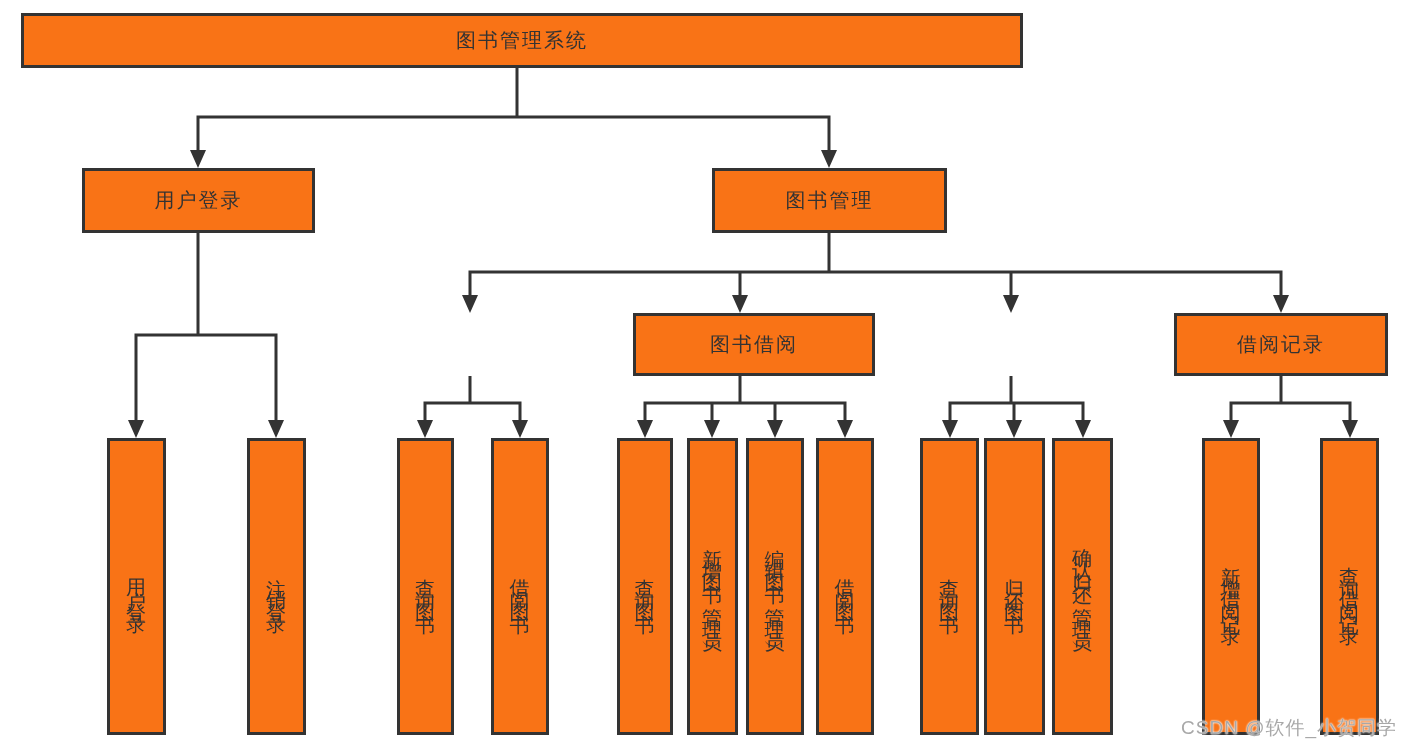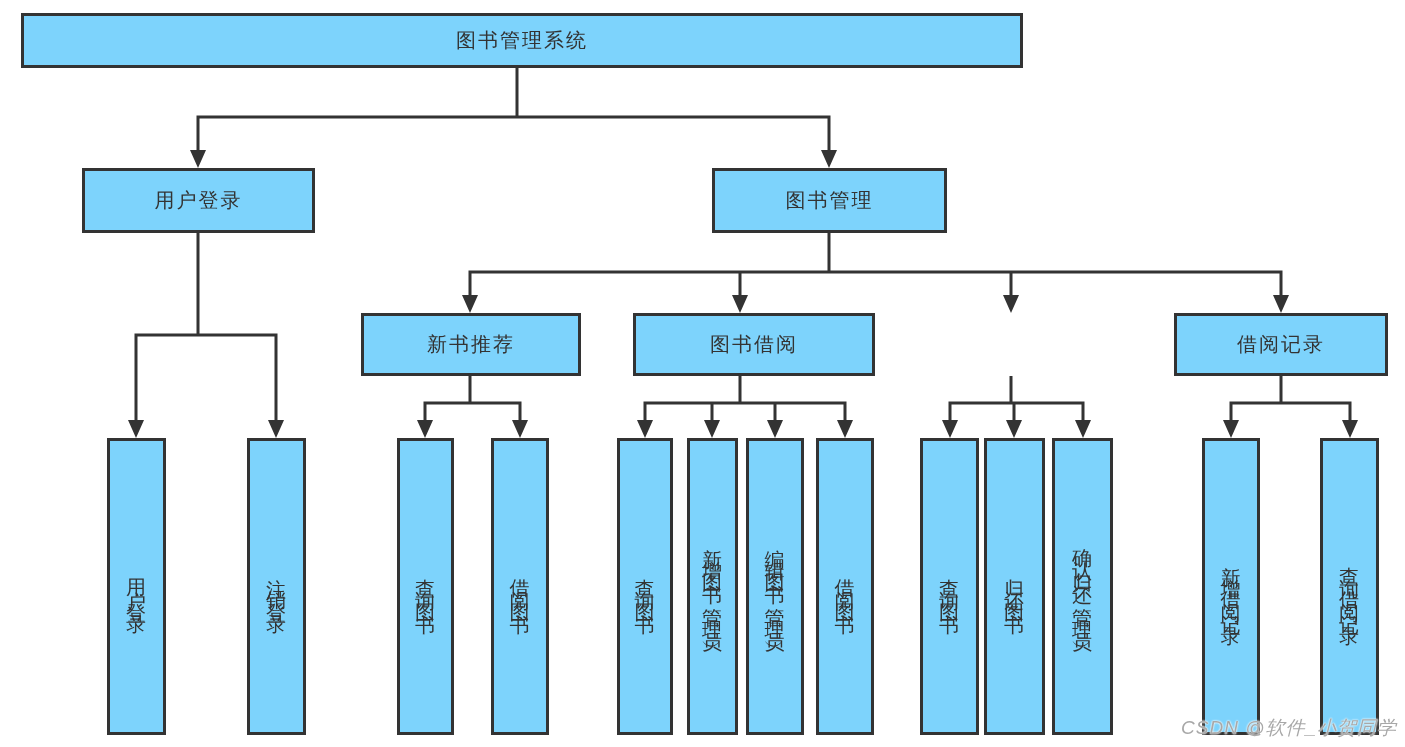--- a/index.html
+++ b/index.html
@@ -20,21 +20,21 @@
     position: absolute;
     left: 0;
     top: 0;
     width: 1405px;
     height: 747px;
   }
   .box {
     position: absolute;
     box-sizing: border-box;
     border: 3px solid #333333;
-    background: #7dd3fc;
+    background: #f97316;
     display: flex;
     align-items: center;
     justify-content: center;
   }
   .hlabel {
     font-size: 20px;
     letter-spacing: 2px;
     color: #333333;
     white-space: nowrap;
   }
@@ -49,21 +49,20 @@
   .lvl1 { left: 21px; top: 13px; width: 1002px; height: 55px; }
   .watermark {
     position: absolute;
     right: 8px;
     bottom: 6px;
     font-size: 19px;
     color: #a8a8a8;
     letter-spacing: 1px;
     text-shadow: 0 0 2px #ffffff, 0 0 2px #ffffff;
     white-space: nowrap;
-    font-style: italic;
   }
 </style>
 </head>
 <body>
 
 <div class="canvas">
 
   <svg class="connectors" viewBox="0 0 1405 747" xmlns="http://www.w3.org/2000/svg">
     <path fill="none" stroke="#333333" stroke-width="3" d="M517,68 V117
          M198,152 V117 H829 V152
@@ -89,23 +88,20 @@
     <span class="hlabel">图书管理系统</span>
   </div>
 
   <div class="box" style="left:82px;top:168px;width:233px;height:65px">
     <span class="hlabel">用户登录</span>
   </div>
   <div class="box" style="left:712px;top:168px;width:235px;height:65px">
     <span class="hlabel">图书管理</span>
   </div>
 
-  <div class="box" style="left:361px;top:313px;width:220px;height:63px">
-    <span class="hlabel">新书推荐</span>
-  </div>
   <div class="box" style="left:633px;top:313px;width:242px;height:63px">
     <span class="hlabel">图书借阅</span>
   </div>
   <div class="box" style="left:1174px;top:313px;width:214px;height:63px">
     <span class="hlabel">借阅记录</span>
   </div>
 
   <div class="box" style="left:107px;top:438px;width:59px;height:297px">
     <span class="vlabel">用户登录</span>
   </div>

